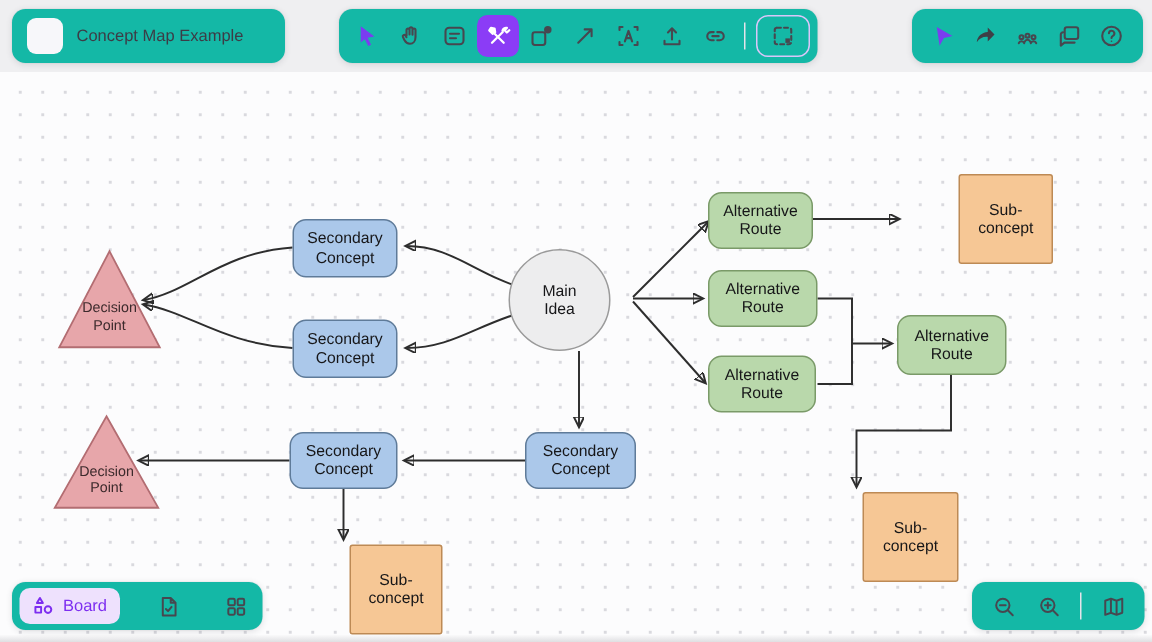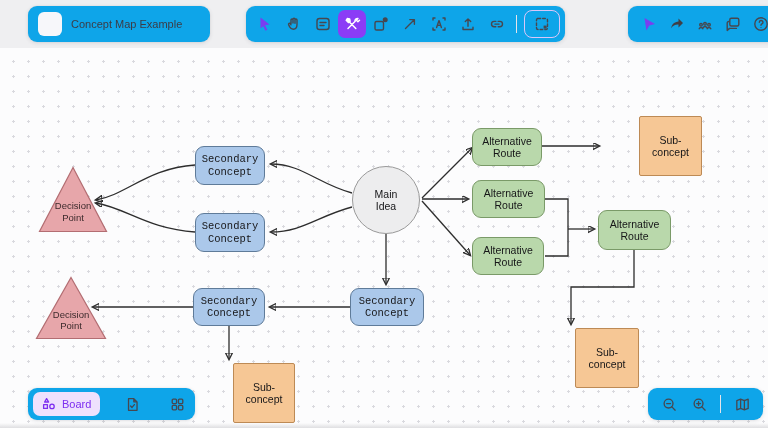--- a/index.html
+++ b/index.html
@@ -20,33 +20,33 @@
     background:linear-gradient(to bottom, rgba(0,0,0,0), rgba(90,90,100,.18)); pointer-events:none;}
   .edges { position:absolute; left:0; top:0; z-index:1; pointer-events:none; }
   .edges path { stroke:#2d2d2d; stroke-width:1.3; fill:none; }
 
   .node {
     position:absolute; z-index:2; display:flex; align-items:center; justify-content:center;
     text-align:center; font-size:10.5px; font-weight:500; line-height:1.18; color:#161618;
     white-space:pre-line; cursor:default;
   }
   .rounded { border-radius:9px; border:1px solid;align-items:center; }
-  .blue   { background:#abc8ea; border-color:#5f7b99;font-family:Liberation Mono, monospace; }
+  .blue   { background:#abc8ea; border-color:#5f7b99; }
   .green  { background:#b9d8ab; border-color:#7a9a68; }
   .squareO{ background:#f6c795; border:1px solid #bd8a55; border-radius:2px;margin-left:36px; }
   .circleG{ background:#ededee; border:1px solid #9a9a9a; border-radius:50%; }
   .tri    { flex-direction:column; }
   .tri svg{ position:absolute; inset:0; width:100%; height:100%; }
   .tri .tri-label{ position:relative; z-index:1; margin-top:24px; font-size:9.5px; font-weight:500; color:#3c2a2c;}
 
   
   .pill {
-    position:absolute; z-index:10; background:#0ea5e9; border-radius:9px;
+    position:absolute; z-index:10; background:#14b8a6; border-radius:9px;
     box-shadow:0 1px 4px rgba(40,40,60,.12), 0 0 0 .5px rgba(40,40,60,.04);
-    display:flex; align-items:center;margin-left:20px;
+    display:flex; align-items:center;
   }
   .title-pill { left:8px; top:6px; width:182px; height:36px; padding:0 10px; gap:9px; }
   .logo { width:24px; height:24px; border-radius:6px; background:#f7f7fa; flex:0 0 auto; }
   .doc-title { font-size:11px; color:#3c3c46; white-space:nowrap; }
 
   .tools-pill { left:226px; top:6px; height:36px; padding:0 5px; gap:1px; }
   .tbtn {
     width:28px; height:28px; border-radius:7px; display:flex; align-items:center; justify-content:center;
     background:transparent; border:none; cursor:pointer; flex:0 0 auto;
   }
@@ -112,21 +112,21 @@
   <div class="node rounded blue" style="left:195px;top:98px;width:70px;height:39px">
     <span>Secondary
 Concept</span>
   </div>
 
   <div class="node rounded blue" style="left:195px;top:165px;width:70px;height:39px">
     <span>Secondary
 Concept</span>
   </div>
 
-  <div class="node circleG" style="left:352px;top:118px;width:68px;height:68px">
+  <div class="node circleG" style="left:339px;top:118px;width:68px;height:68px">
     <span>Main
 Idea</span>
   </div>
 
   <div class="node rounded green" style="left:472px;top:80px;width:70px;height:38px">
     <span>Alternative
 Route</span>
   </div>
 
   <div class="node rounded green" style="left:472px;top:132px;width:73px;height:38px">

